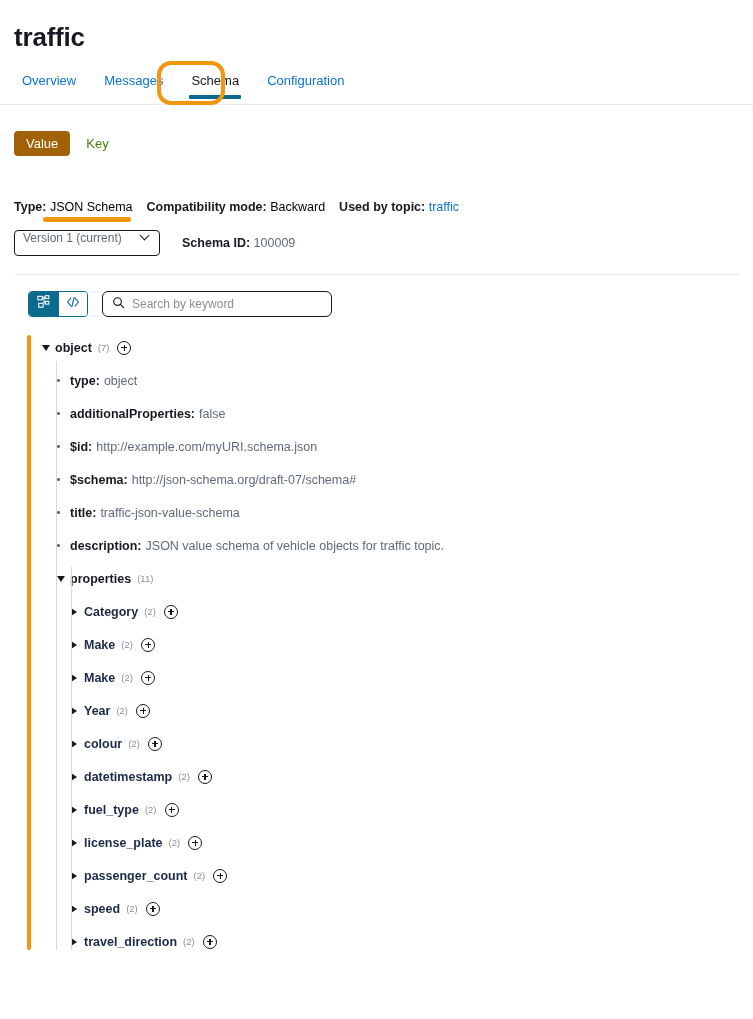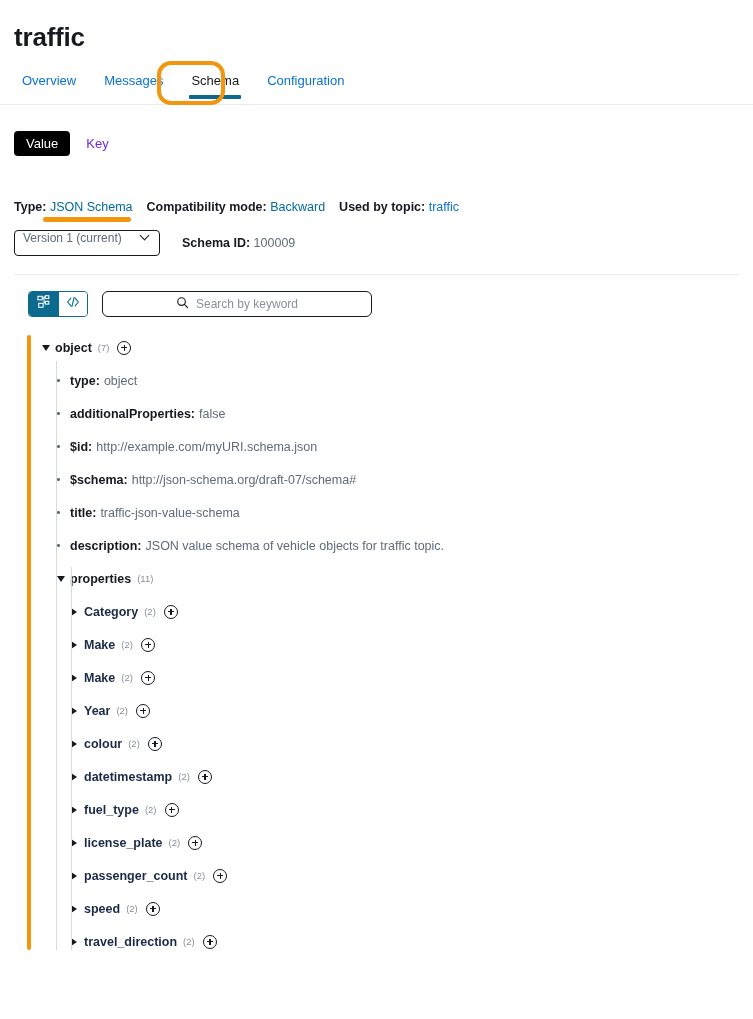--- a/index.html
+++ b/index.html
@@ -70,48 +70,48 @@
   }
 
   
   .valkey {
     margin: 26px 0 0 14px;
     display: flex;
     align-items: center;
     gap: 10px;
   }
   .valkey .pill {
-    background: #000000;
+    background: #a16207;
     color: #ffffff;
     font-size: 13px;
     padding: 5px 12px;
     border-radius: 4px;
     cursor: pointer;
     line-height: 15px;
   }
   .valkey .plain {
-    color: #6d28d9;
+    color: #4d7c0f;
     font-size: 13px;
     padding: 5px 6px;
     cursor: pointer;
     line-height: 15px;
   }
 
   
   .meta {
     margin: 44px 0 0 14px;
     font-size: 12.5px;
     display: flex;
     align-items: center;
     gap: 14px;
     position: relative;
   }
   .meta .group { white-space: nowrap; }
   .meta .lbl { font-weight: bold; color: #16191f; }
-  .meta .val { color: #0369a1; }
+  .meta .val { color: #000000; }
   .meta .link { color: #0972d3; cursor: pointer; }
   .meta-annotation {
     position: absolute;
     left: 29px;
     top: 17px;
     width: 88px;
     height: 5px;
     background: #f2960f;
     border-radius: 3px;
   }
@@ -179,30 +179,29 @@
     display: flex;
     align-items: center;
     justify-content: center;
     cursor: pointer;
     background: #ffffff;
   }
   .viewtoggle .seg.active { background: #0d6a8f; }
   .viewtoggle .seg + .seg { border-left: 1px solid #0d6a8f; }
 
   .searchbox {
-    width: 270px;
+    width: 230px;
     height: 26px;
     border: 1px solid #16191f;
     border-radius: 6px;
     display: flex;
     align-items: center;
     padding: 0 9px;
     gap: 7px;
     background: #fff;
-    justify-content: center;
   }
   .searchbox .ph {
     font-size: 12px;
     color: #8a909a;
   }
 
   
   .tree {
     position: relative;
     margin-top: 14px;

